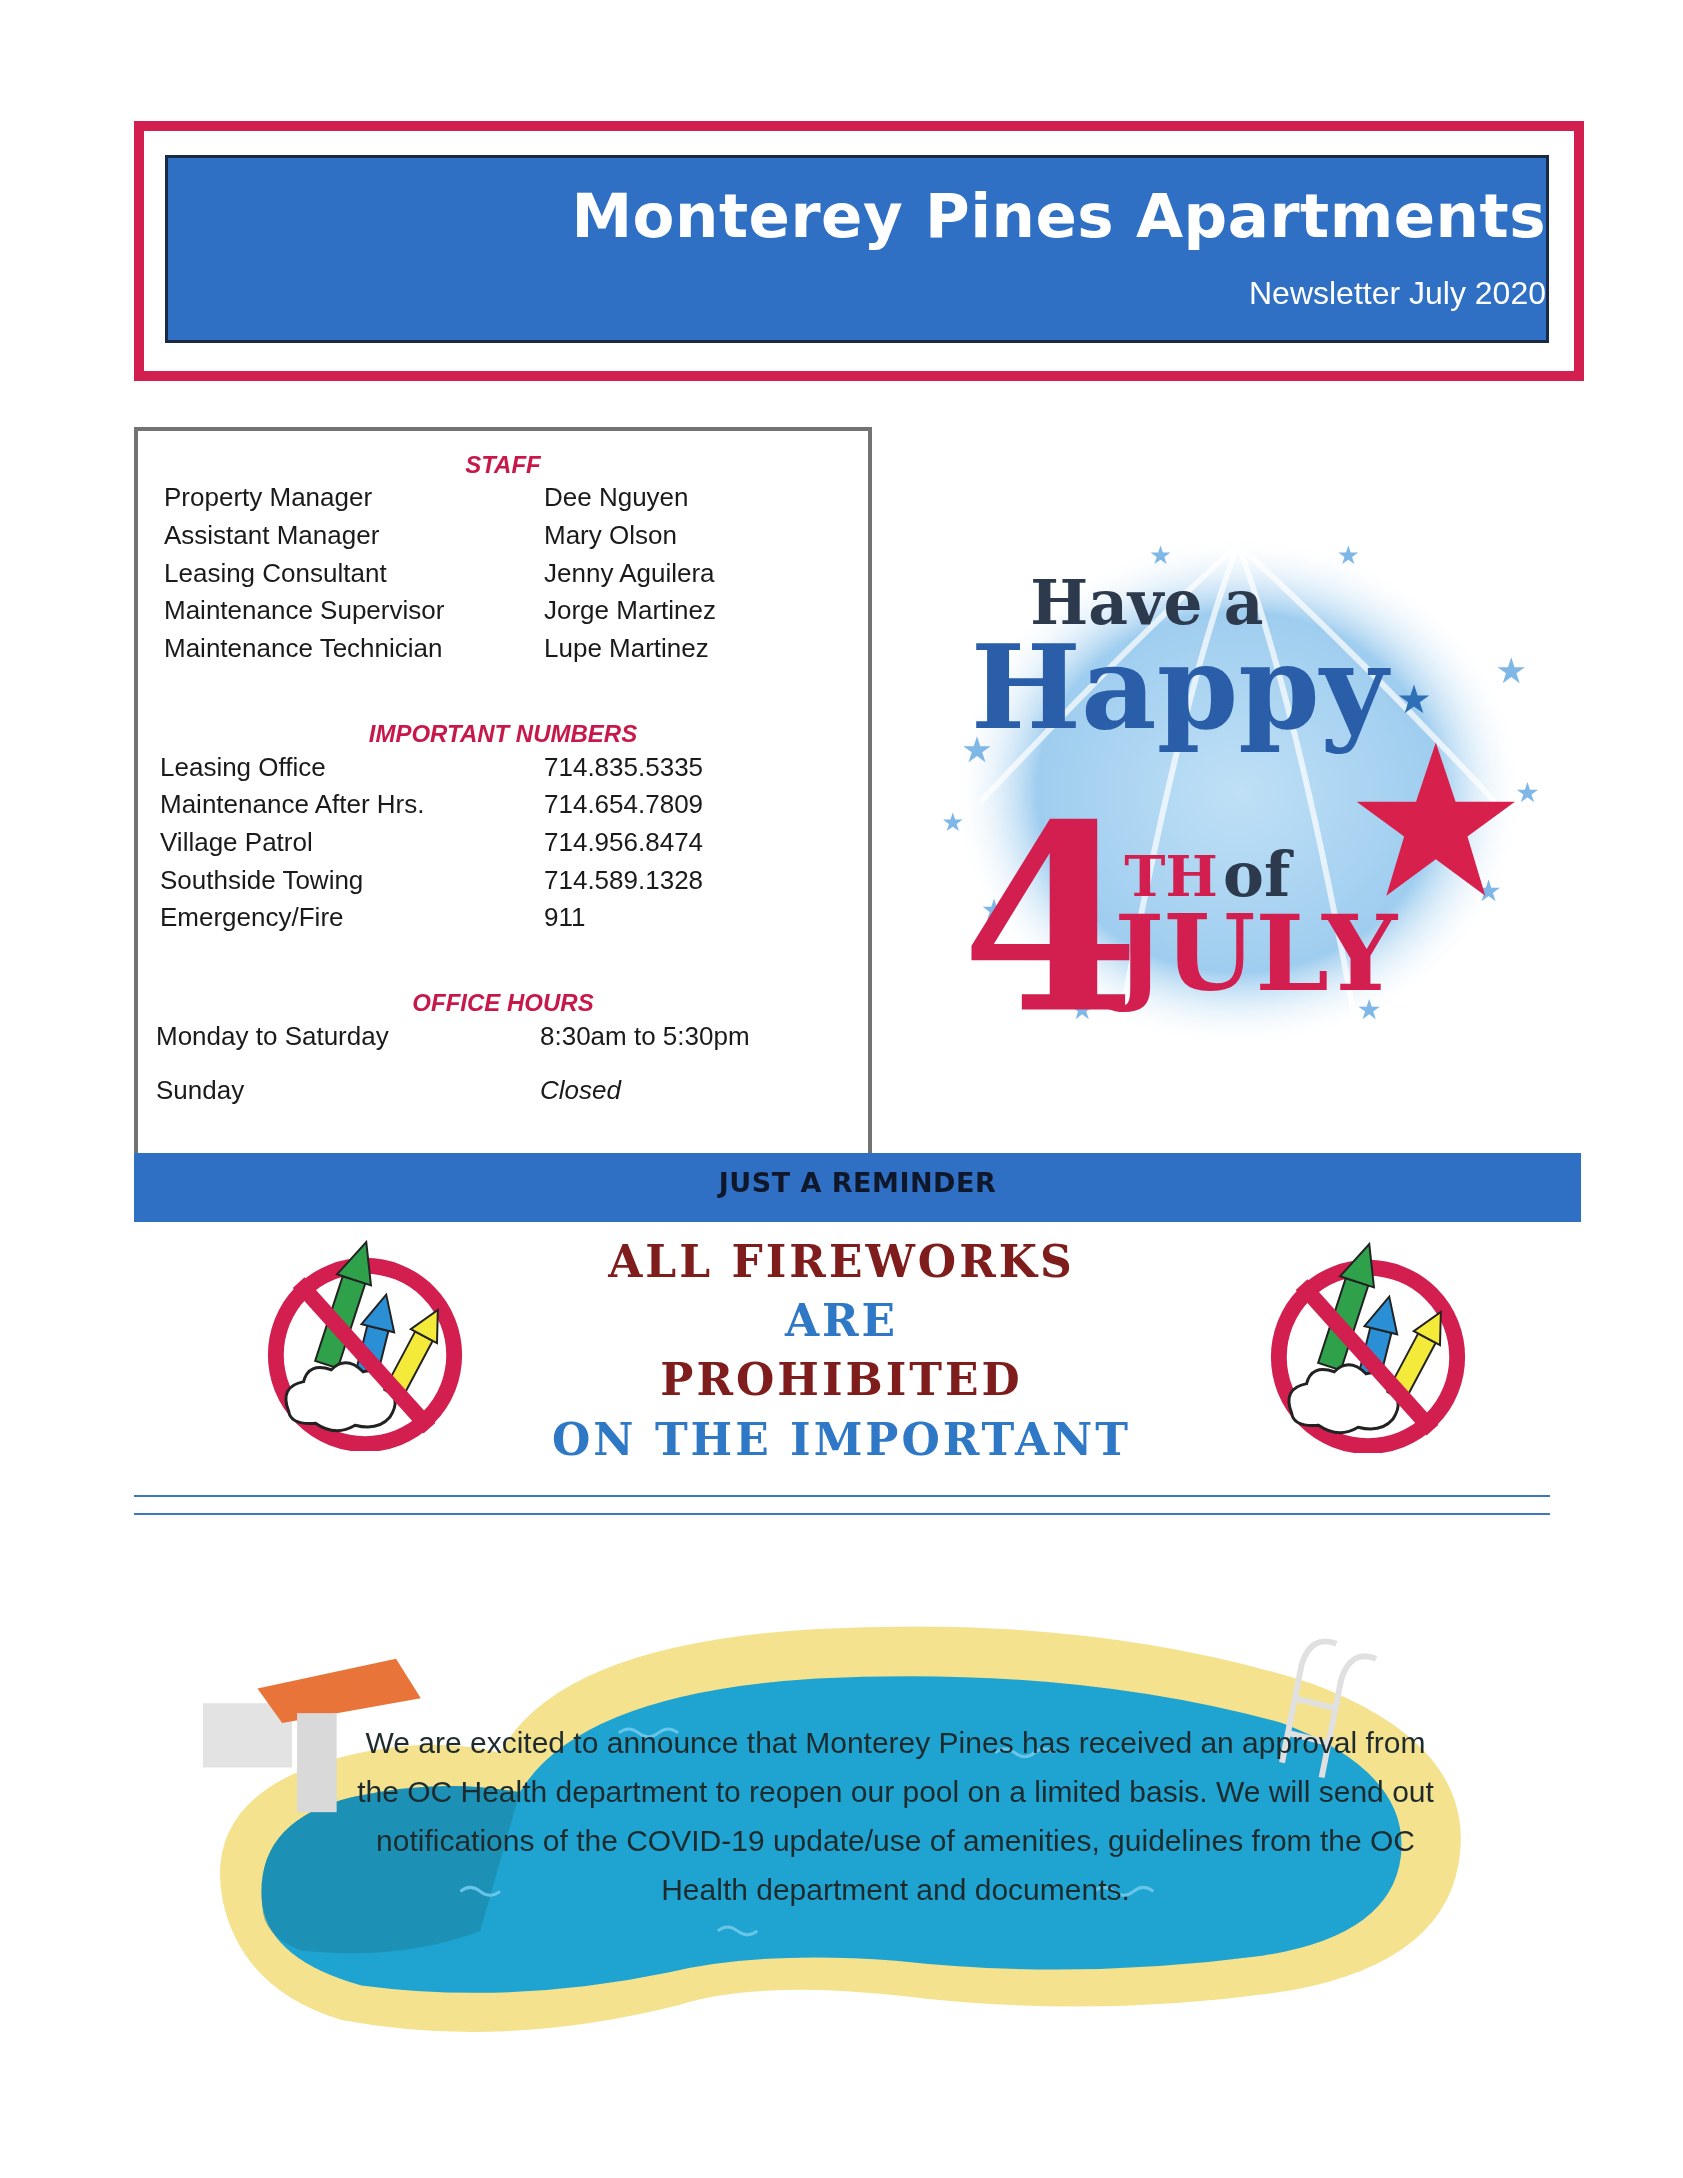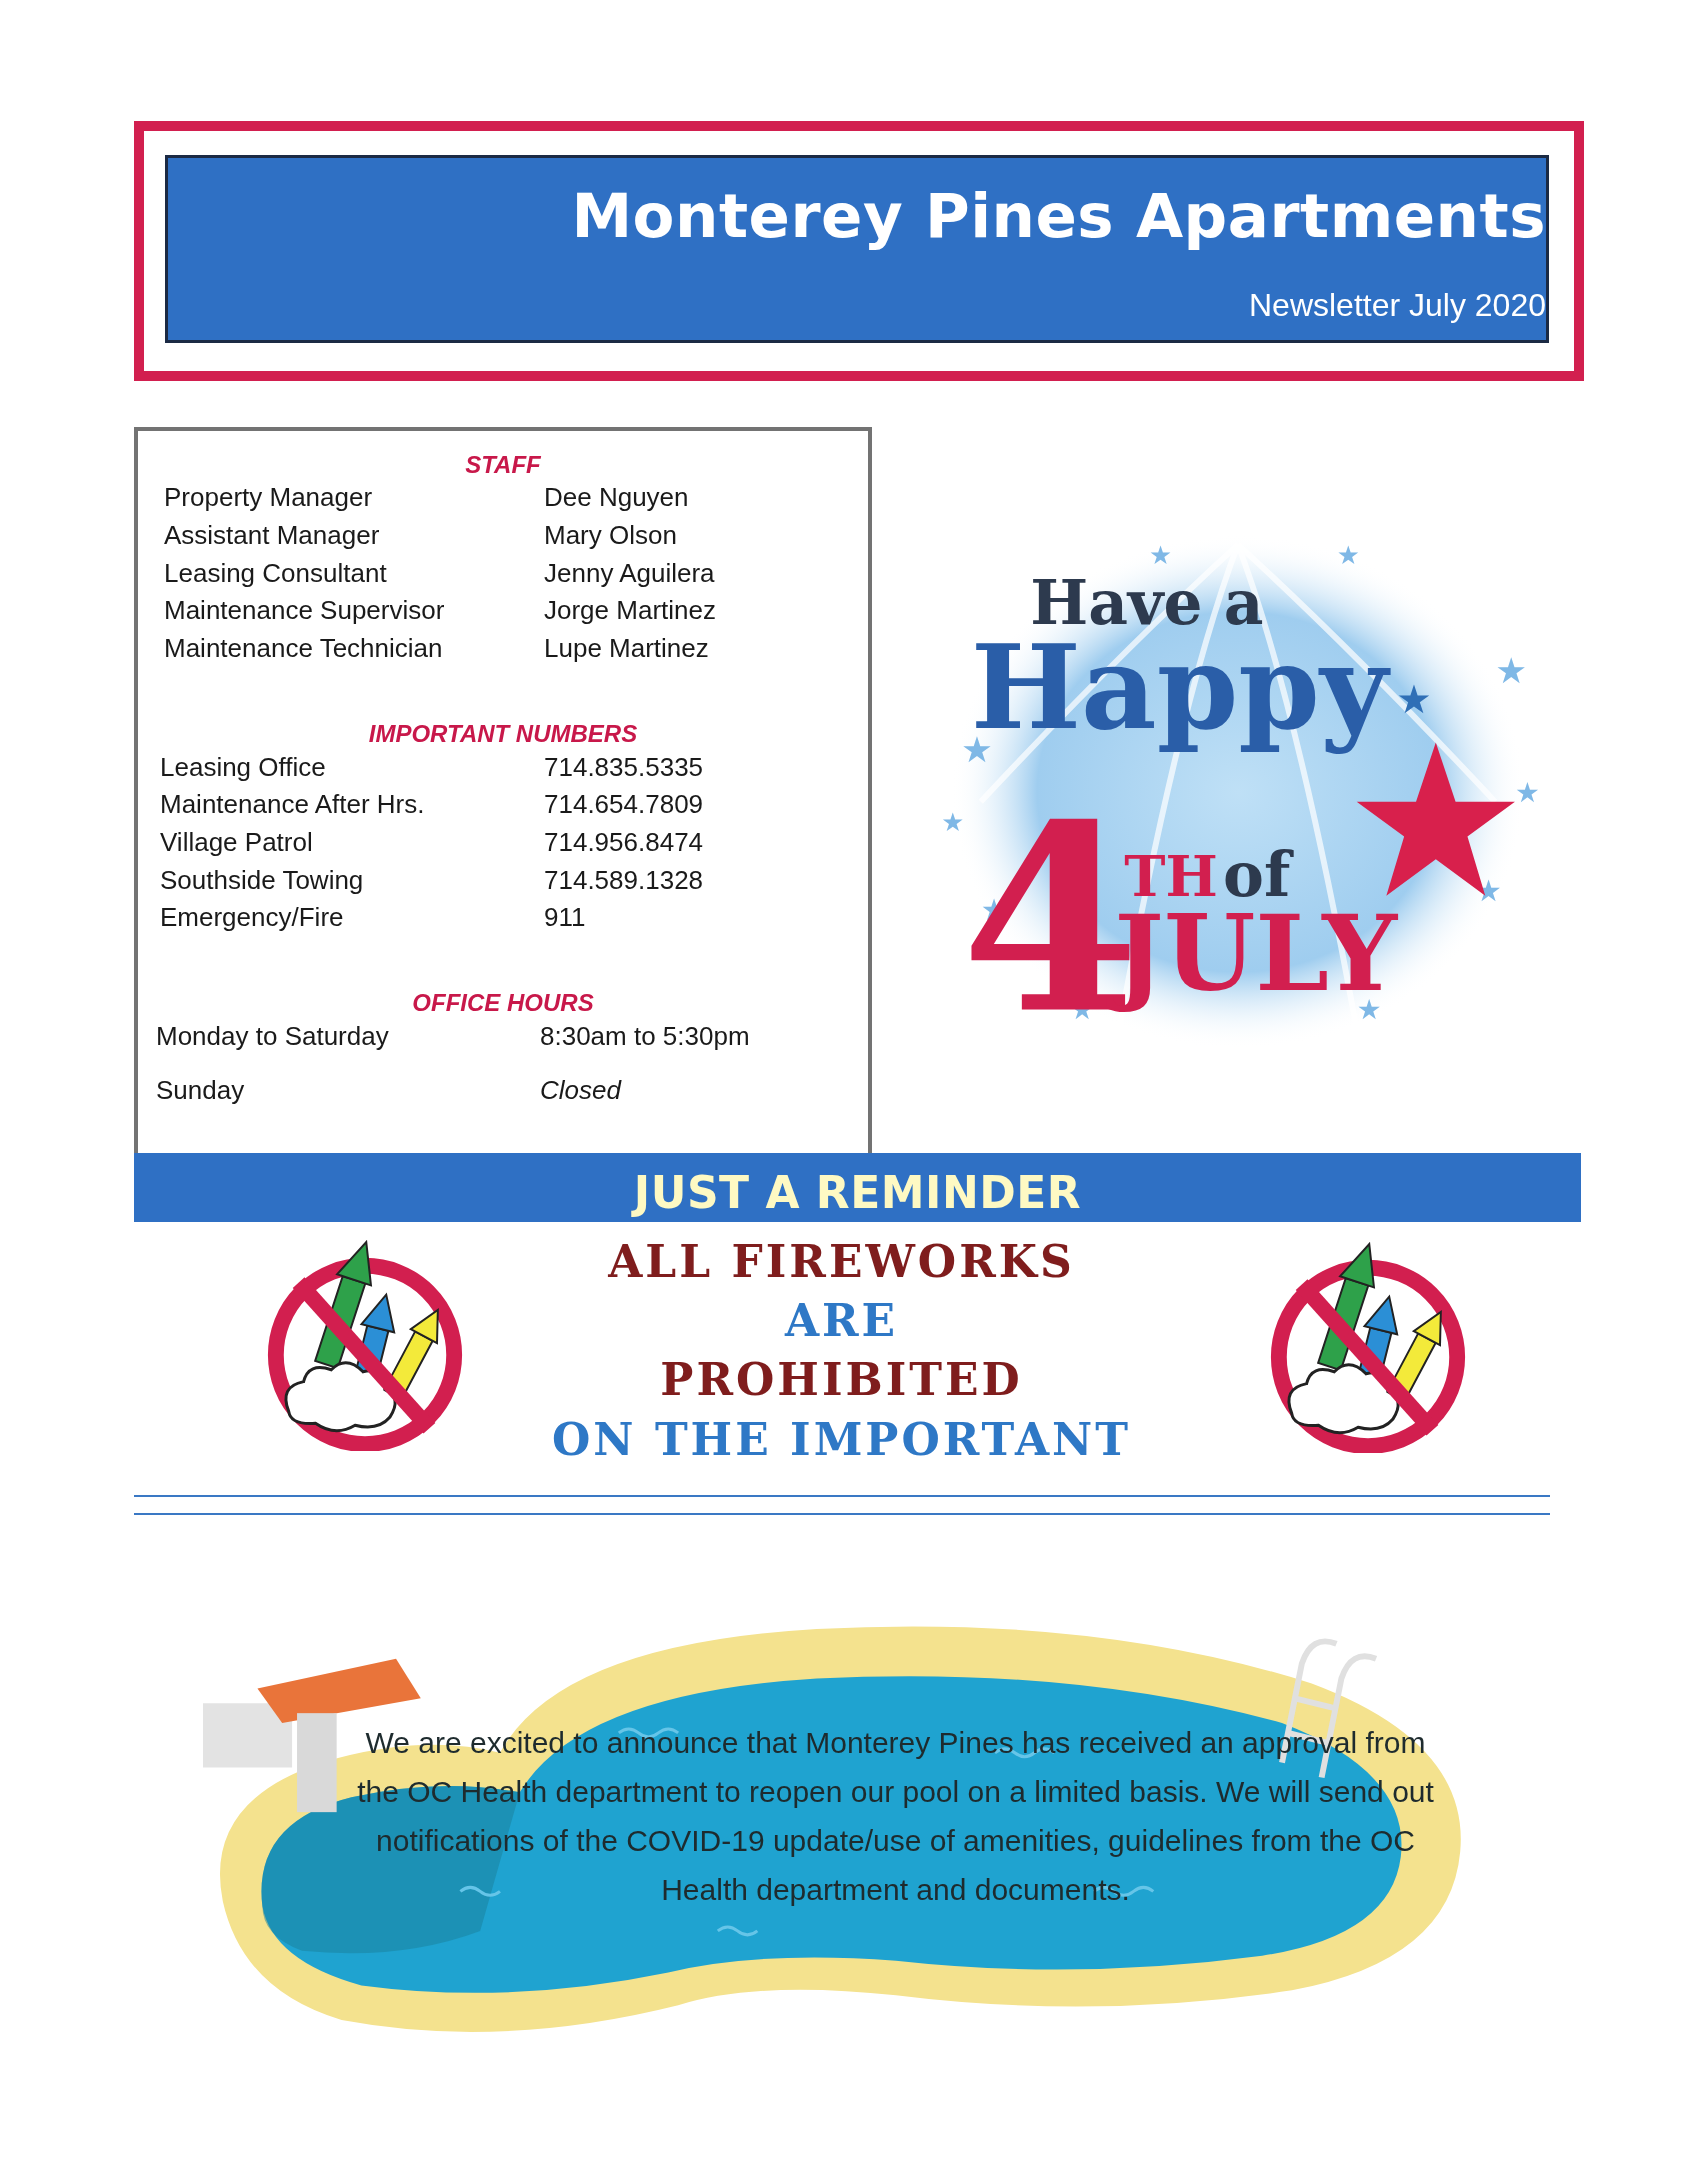--- a/index.html
+++ b/index.html
@@ -2,36 +2,36 @@
 <html><head>
 <meta charset="utf-8">
 <style>
   html, body { margin: 0; padding: 0; background: #ffffff; }
   body { width: 1683px; height: 2178px; position: relative; overflow: hidden; font-family: "Liberation Sans", sans-serif; color: #1a1a1a; }
 
   
   .masthead-frame { position: absolute; left: 134px; top: 121px; width: 1450px; height: 260px; border: 10px solid #d21f4f; box-sizing: border-box; background: #fff; }
   .masthead-inner { position: absolute; left: 165px; top: 155px; width: 1384px; height: 188px; background: #2f70c4; border: 3px solid #1b2a44; box-sizing: border-box; text-align: right; }
   .masthead-title { position: absolute; left: 0; right: 0; top: 22px; color: #fff; font-family: "DejaVu Sans", sans-serif; font-weight: bold; font-size: 61px; letter-spacing: 0.5px; }
-  .masthead-sub { position: absolute; left: 0; right: 0; top: 117px; color: #fff; font-family: "Liberation Sans", sans-serif; font-size: 32px; margin-top: 12px; }
+  .masthead-sub { position: absolute; left: 0; right: 0; top: 117px; color: #fff; font-family: "Liberation Sans", sans-serif; font-size: 32px; }
 
   
   .info-box { position: absolute; left: 134px; top: 408px; width: 738px; height: 731px; border: 4px solid #737373; box-sizing: border-box; background: #fff; margin-top: 19px; }
   .section-head { position: absolute; left: 0; right: 0; text-align: center; color: #c8184a; font-style: italic; font-weight: bold; font-size: 24px; }
   .row { position: absolute; left: 0; right: 0; height: 38px; font-size: 26px; color: #1a1a1a; }
   .row .label { position: absolute; left: 26px; }
   .row .value { position: absolute; left: 406px; }
   .row .value.italic { font-style: italic; }
 
   
   .july-art { position: absolute; left: 921px; top: 505px; width: 624px; height: 554px; }
 
   
   .reminder-bar { position: absolute; left: 134px; top: 1153px; width: 1447px; height: 69px; background: #2f70c4; text-align: center; }
-  .reminder-bar span { display: inline-block; margin-top: 14px; color: #fef9c3; font-family: "DejaVu Sans", sans-serif; font-weight: bold; font-size: 44px; letter-spacing: 0.5px; }
+  .reminder-bar span { display: inline-block; margin-top: 14px; color: #0f172a; font-family: "DejaVu Sans", sans-serif; font-weight: bold; font-size: 27px; letter-spacing: 0.5px; }
   .fw-line { position: absolute; left: 0; width: 1683px; text-align: center; font-family: "DejaVu Serif", serif; font-weight: bold; font-size: 44px; letter-spacing: 3px; }
   .fw-red { color: #7f1d1d; }
   .fw-blue { color: #2e78c6; }
   .no-fireworks-icon { position: absolute; width: 213px; height: 213px; }
 
   .rule { position: absolute; left: 134px; width: 1416px; height: 2px; background: #3a78c4; }
 
   
   .pool-art { position: absolute; left: 203px; top: 1604px; width: 1277px; height: 446px; }
   .pool-text { position: absolute; left: 356px; top: 1718px; width: 1079px; text-align: center; font-size: 30px; line-height: 49px; color: #1e2b2e; }

